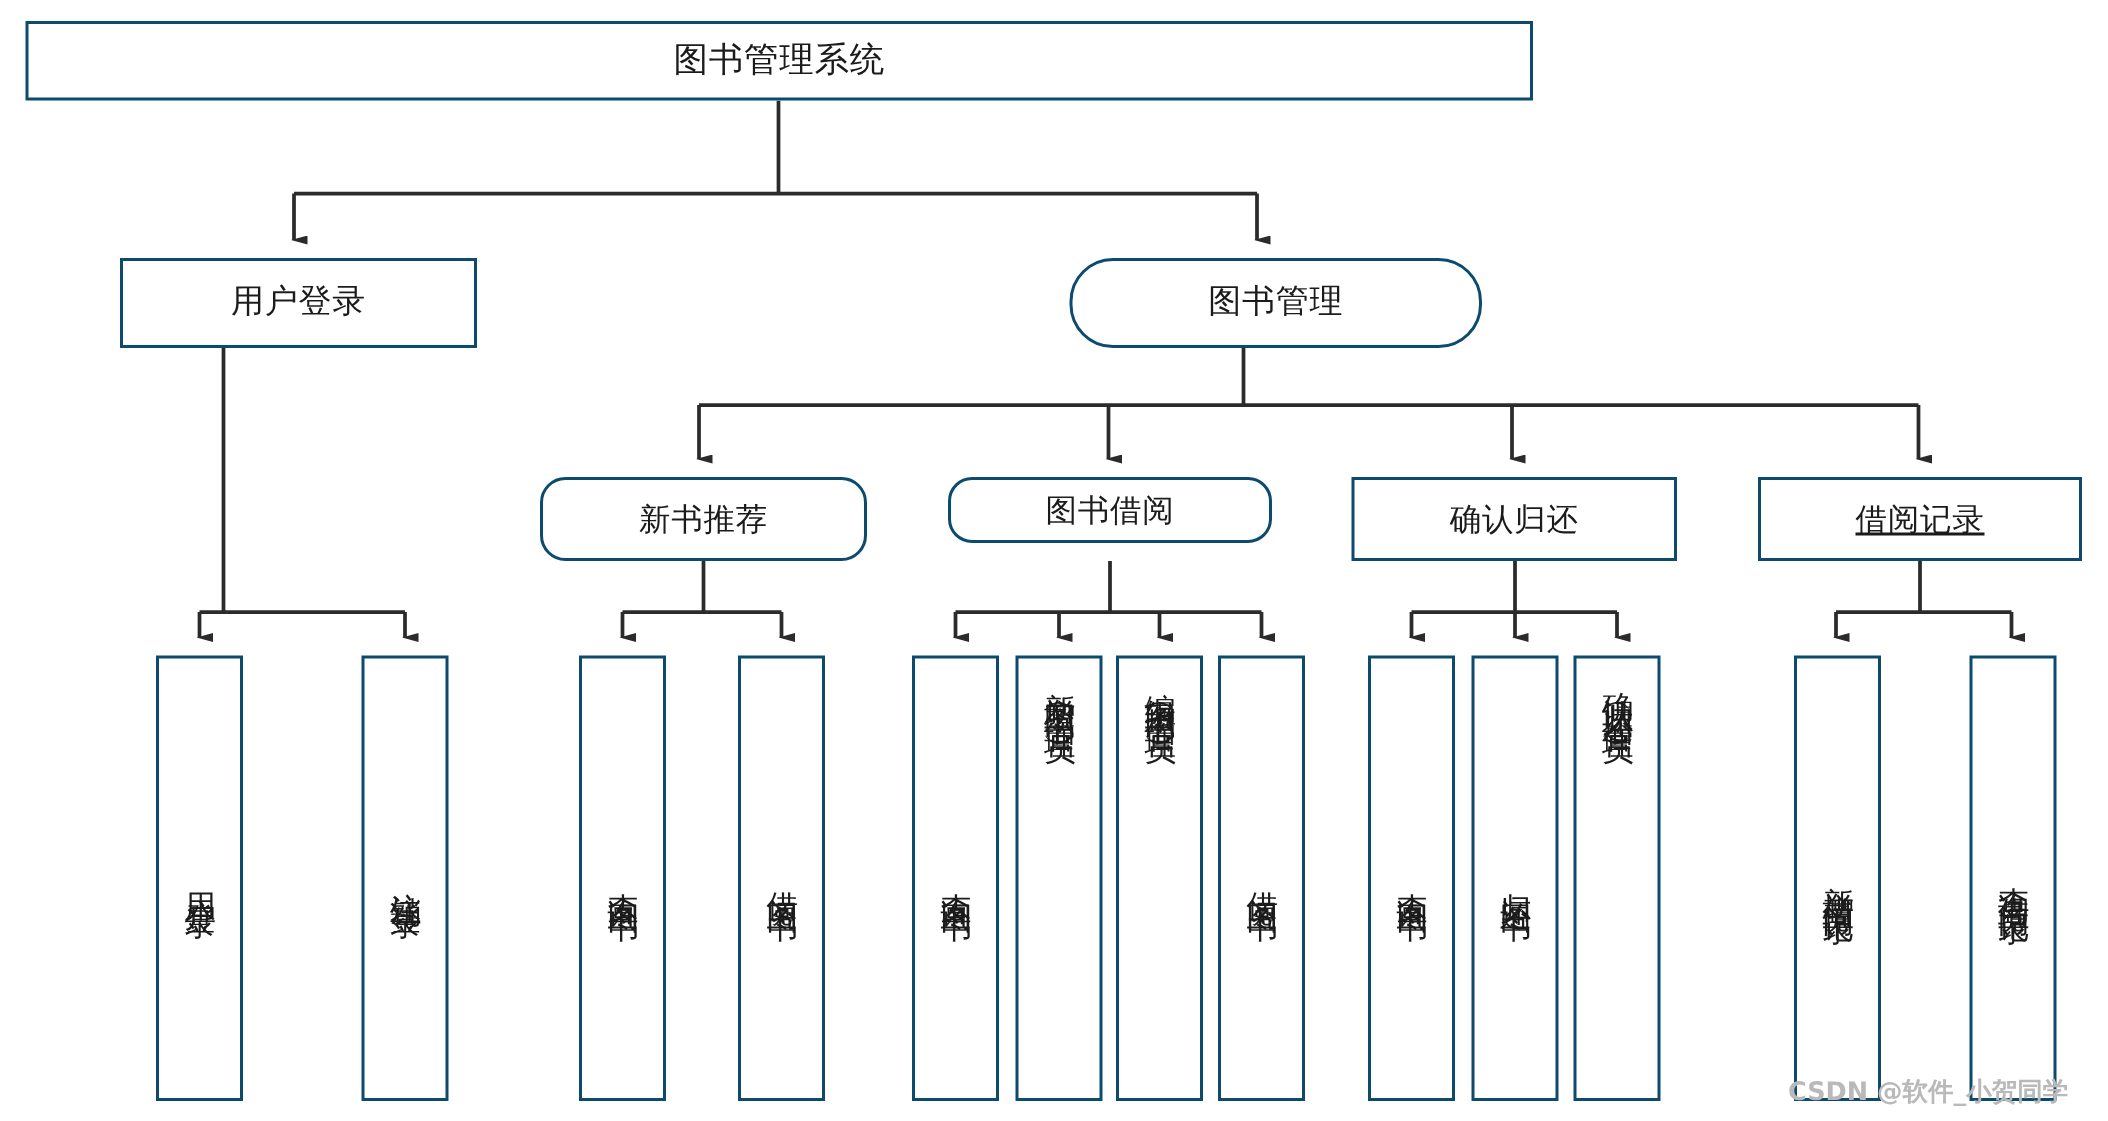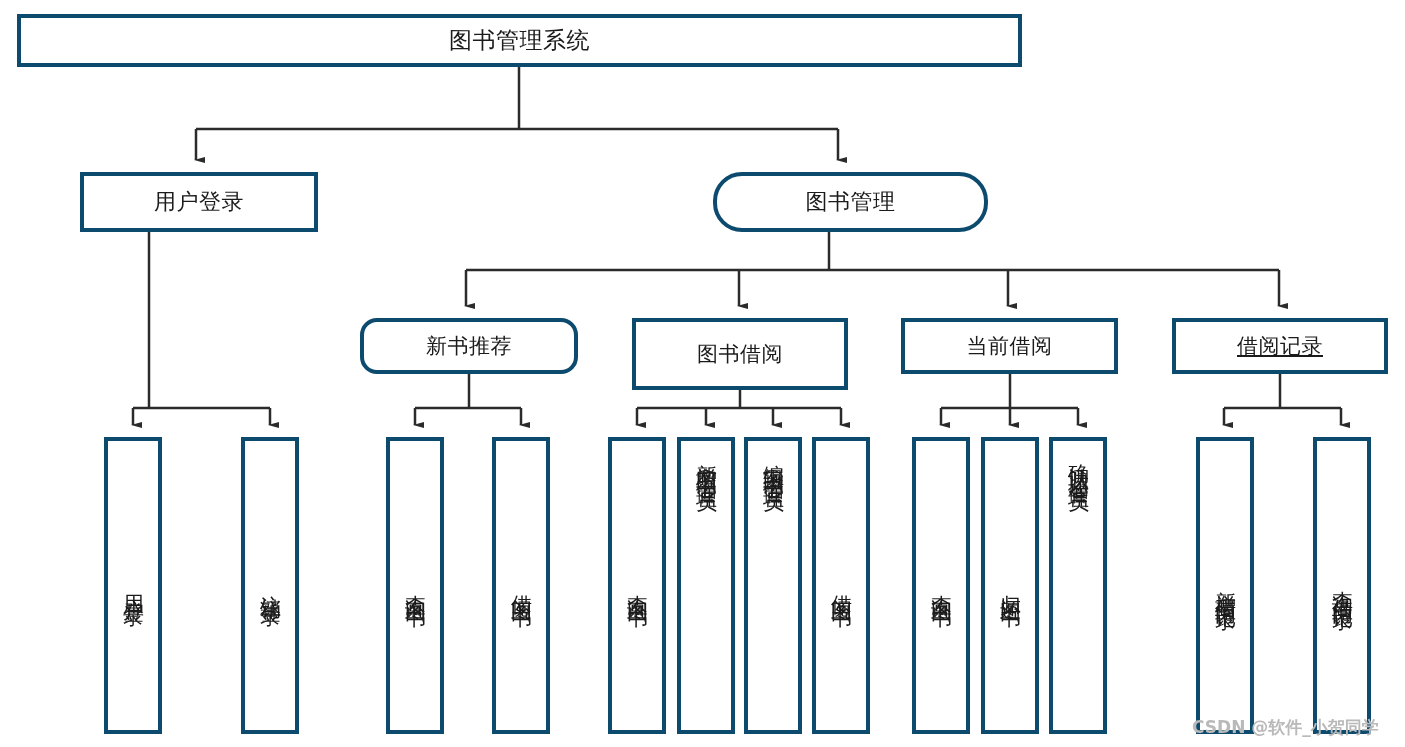--- a/index.html
+++ b/index.html
@@ -22,21 +22,21 @@
     position: absolute;
     left: 0;
     top: 0;
     width: 1405px;
     height: 747px;
     pointer-events: none;
   }
   .node {
     position: absolute;
     box-sizing: border-box;
-    border: 4px solid #0c4a6e;
+    border: 2px solid #0c4a6e;
     background: #ffffff;
     display: flex;
     align-items: center;
     justify-content: center;
     text-align: center;
     color: #1b1b1b;
   }
   .node-label {
     display: block;
     line-height: 1.18;
@@ -132,25 +132,25 @@
   <div class="node level1" style="left:80px; top:172px; width:238px; height:60px;">
     <span class="node-label">用户登录</span>
   </div>
   <div class="node level1" style="left:713px; top:172px; width:275px; height:60px;border-radius:29px;">
     <span class="node-label">图书管理</span>
   </div>
 
   <div class="node level2" style="left:360px; top:318px; width:218px; height:56px;border-radius:17px;">
     <span class="node-label">新书推荐</span>
   </div>
-  <div class="node level2" style="left:632px; top:318px; width:216px; height:72px;">
+  <div class="node level2" style="left:632px; top:318px; width:216px; height:44px;border-radius:16px;">
     <span class="node-label">图书借阅</span>
   </div>
   <div class="node level2" style="left:901px; top:318px; width:217px; height:56px;">
-    <span class="node-label">当前借阅</span>
+    <span class="node-label">确认归还</span>
   </div>
   <div class="node level2" style="left:1172px; top:318px; width:216px; height:56px;text-decoration:underline;">
     <span class="node-label">借阅记录</span>
   </div>
 
   <div class="node leaf center-text" style="left:104px; top:437px; width:58px; height:297px;">
     <span class="node-label">用户登录</span>
   </div>
   <div class="node leaf center-text" style="left:241px; top:437px; width:58px; height:297px;">
     <span class="node-label">注销登录</span>

